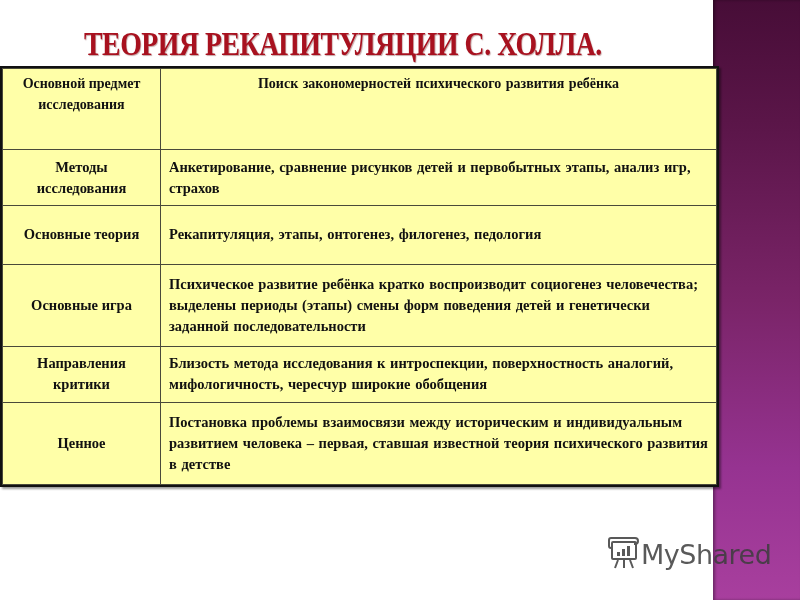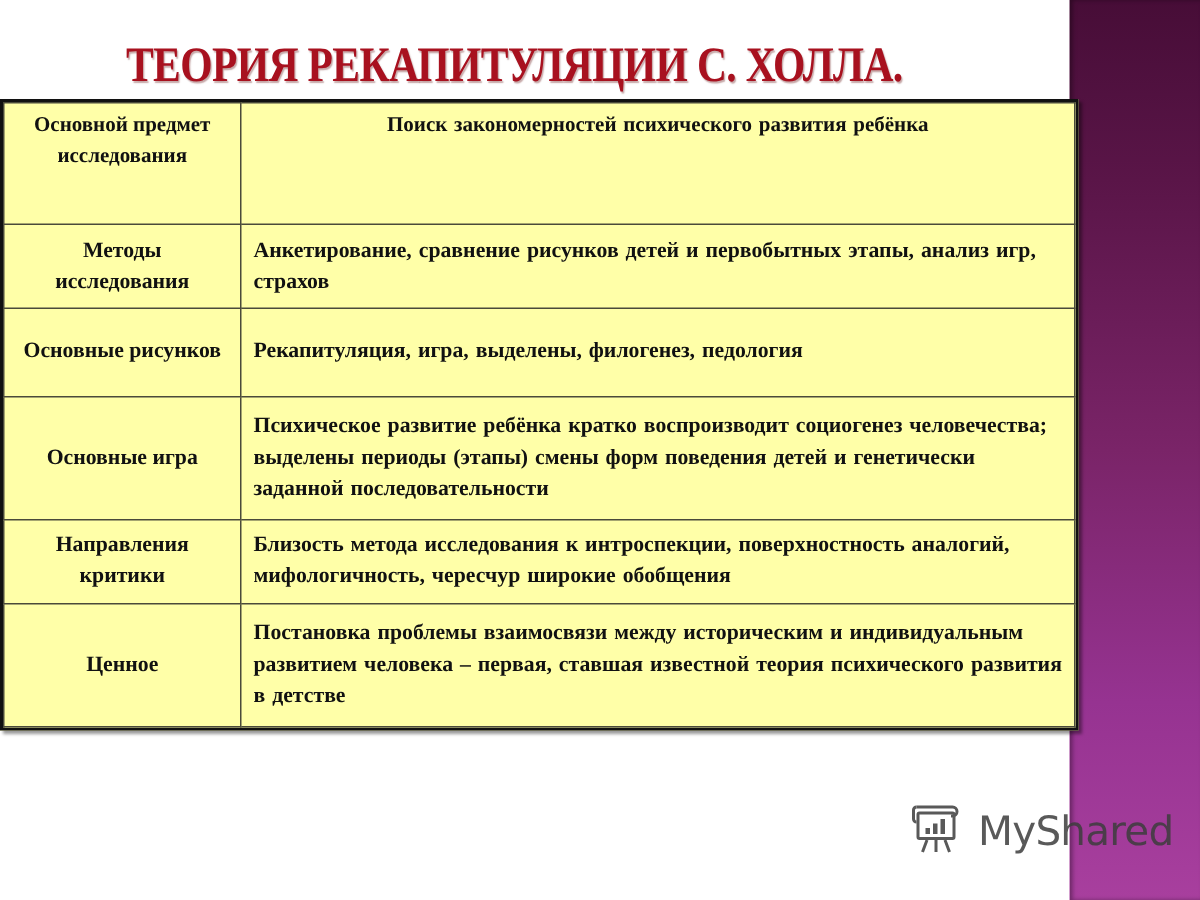--- a/index.html
+++ b/index.html
@@ -36,21 +36,21 @@
     padding: 2px 8px; box-sizing: border-box;
   }
   td.c1 { width: 158px; text-align: center; }
   tr:first-child td { vertical-align: top; text-align: center; font-weight: bold; font-size: 14px; padding-top: 4px; }
   tr.r0 { height: 72px; } tr.r1 { height: 50px; } tr.r2 { height: 52px; }
   tr.r3 { height: 73px; } tr.r4 { height: 50px; } tr.r5 { height: 50px; padding-left: 20px; }
   tr.r6 { height: 73px; }
   td.c2 { word-spacing: 1px; }
   .watermark {
     position: absolute; left: 607px; top: 534px; height: 40px;
-    display: flex; align-items: center; gap: 11px;
+    display: flex; align-items: center; gap: 0;
   }
   .watermark-text {
     font-family: "DejaVu Sans", sans-serif; font-size: 27px; color: #3d3d3d;
     opacity: 0.85; letter-spacing: -0.5px;
   }
 </style>
 </head>
 <body>
 
 <div class="side-panel"></div>
@@ -62,22 +62,22 @@
     <tbody>
         <tr class="r0">
       <td class="c1">Основной предмет исследования</td>
       <td class="c2">Поиск закономерностей психического развития ребёнка</td>
     </tr>
     <tr class="r1">
       <td class="c1">Методы исследования</td>
       <td class="c2">Анкетирование, сравнение рисунков детей и первобытных этапы, анализ игр, страхов</td>
     </tr>
     <tr class="r2">
-      <td class="c1">Основные рисунков</td>
-      <td class="c2">Рекапитуляция, игра, выделены, филогенез, педология</td>
+      <td class="c1">Основные теория</td>
+      <td class="c2">Рекапитуляция, этапы, онтогенез, филогенез, педология</td>
     </tr>
     <tr class="r3">
       <td class="c1">Основные игра</td>
       <td class="c2">Психическое развитие ребёнка кратко воспроизводит социогенез человечества; выделены периоды (этапы) смены форм поведения детей и генетически заданной последовательности</td>
     </tr>
     <tr class="r5">
       <td class="c1">Направления критики</td>
       <td class="c2">Близость метода исследования к интроспекции, поверхностность аналогий, мифологичность, чересчур широкие обобщения</td>
     </tr>
     <tr class="r6">

